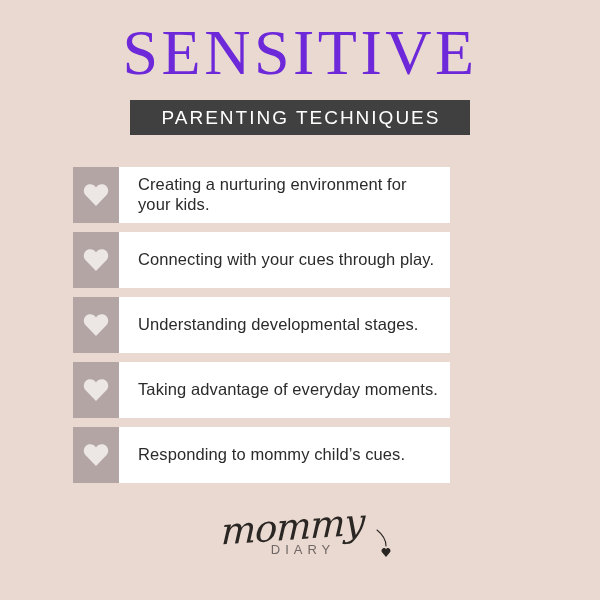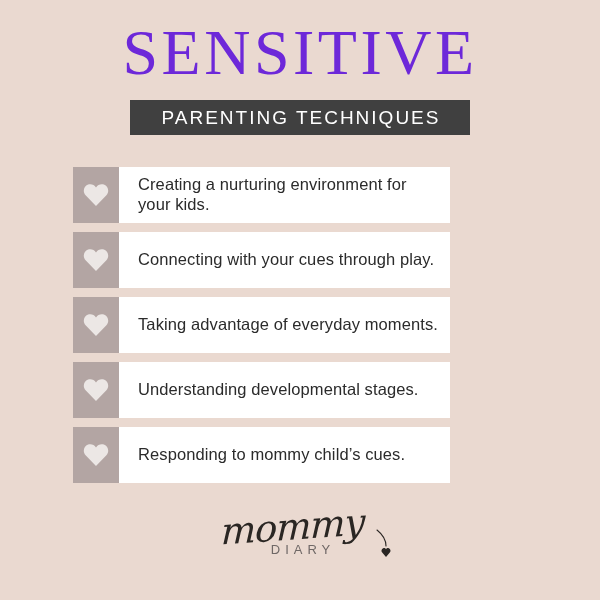--- a/index.html
+++ b/index.html
@@ -175,30 +175,30 @@
       </div>
       <div class="item-text">Connecting with your cues through play.</div>
     </div>
 
     <div class="list-item">
       <div class="item-icon-box">
         <svg width="26" height="24" viewBox="0 0 26 24" aria-hidden="true">
           <path d="M13 23 L2.6 12.2 C-0.6 8.9 0.6 3.3 5.1 1.6 C8.1 0.5 11.2 1.8 13 4.4 C14.8 1.8 17.9 0.5 20.9 1.6 C25.4 3.3 26.6 8.9 23.4 12.2 Z" fill="#ece7e5"></path>
         </svg>
       </div>
+      <div class="item-text">Understanding developmental stages.</div>
+    </div>
+
+    <div class="list-item">
+      <div class="item-icon-box">
+        <svg width="26" height="24" viewBox="0 0 26 24" aria-hidden="true">
+          <path d="M13 23 L2.6 12.2 C-0.6 8.9 0.6 3.3 5.1 1.6 C8.1 0.5 11.2 1.8 13 4.4 C14.8 1.8 17.9 0.5 20.9 1.6 C25.4 3.3 26.6 8.9 23.4 12.2 Z" fill="#ece7e5"></path>
+        </svg>
+      </div>
       <div class="item-text">Taking advantage of everyday moments.</div>
-    </div>
-
-    <div class="list-item">
-      <div class="item-icon-box">
-        <svg width="26" height="24" viewBox="0 0 26 24" aria-hidden="true">
-          <path d="M13 23 L2.6 12.2 C-0.6 8.9 0.6 3.3 5.1 1.6 C8.1 0.5 11.2 1.8 13 4.4 C14.8 1.8 17.9 0.5 20.9 1.6 C25.4 3.3 26.6 8.9 23.4 12.2 Z" fill="#ece7e5"></path>
-        </svg>
-      </div>
-      <div class="item-text">Understanding developmental stages.</div>
     </div>
 
     <div class="list-item">
       <div class="item-icon-box">
         <svg width="26" height="24" viewBox="0 0 26 24" aria-hidden="true">
           <path d="M13 23 L2.6 12.2 C-0.6 8.9 0.6 3.3 5.1 1.6 C8.1 0.5 11.2 1.8 13 4.4 C14.8 1.8 17.9 0.5 20.9 1.6 C25.4 3.3 26.6 8.9 23.4 12.2 Z" fill="#ece7e5"></path>
         </svg>
       </div>
       <div class="item-text">Responding to mommy child’s cues.</div>
     </div>

